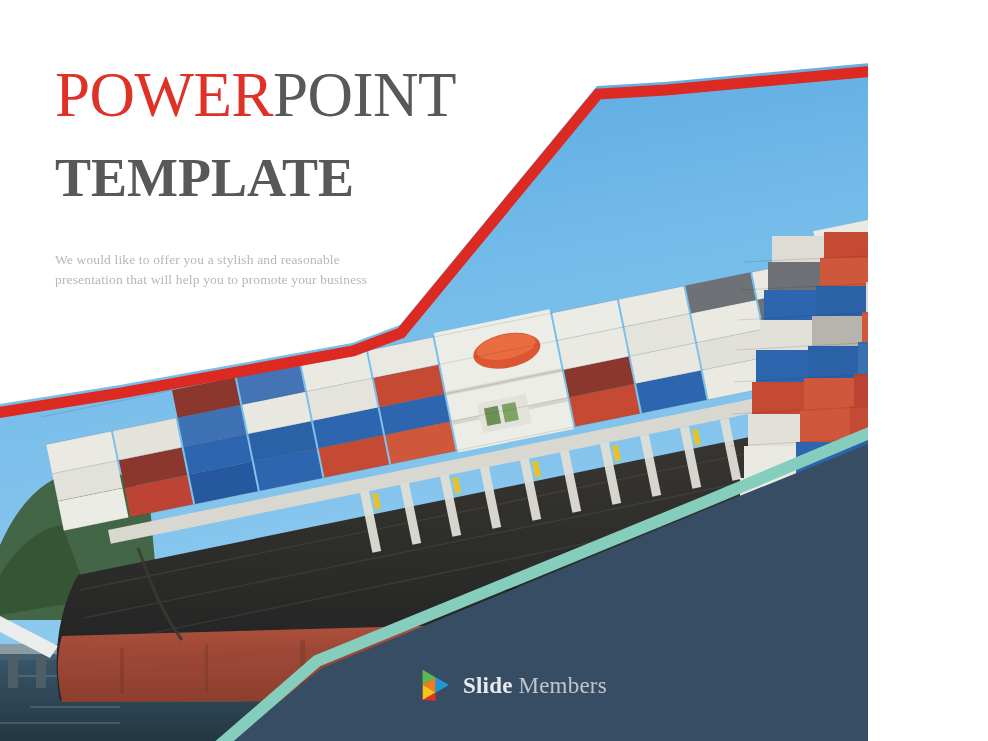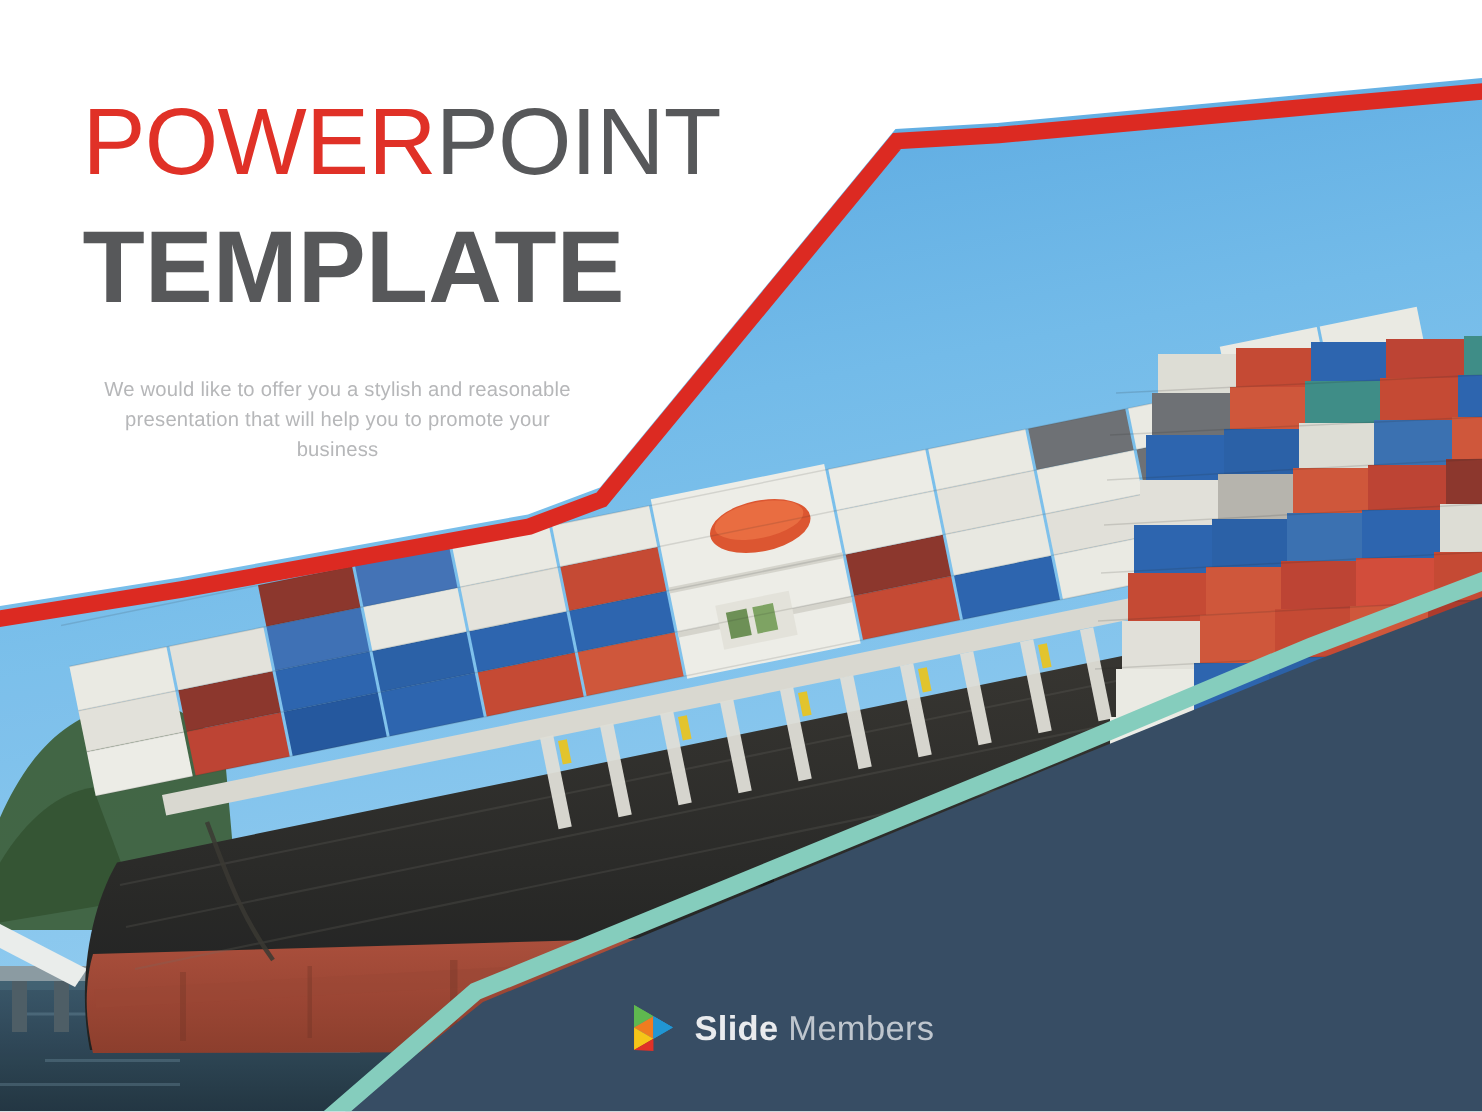--- a/index.html
+++ b/index.html
@@ -5,24 +5,25 @@
   html, body {
     margin: 0;
     padding: 0;
     background: #ffffff;
   }
   body {
     font-family: "Liberation Sans", sans-serif;
   }
   #slide {
     position: relative;
-    width: 988px;
+    width: 868px;
     height: 741px;
     overflow: hidden;
     background: #ffffff;
+    font-family: Liberation Serif, serif;
   }
 
   
   #photo {
     position: absolute;
     inset: 0;
     width: 988px;
     height: 741px;
   }
 
@@ -49,31 +50,30 @@
     font-weight: 400;
     white-space: nowrap;
   }
   .t-red   { color: #E03127; }
   .t-gray  { color: #57585A; }
   .title-line.bold {
     font-weight: 700;
     letter-spacing: 0px;
     color: #57585A;
     margin-top: 8px;
-    font-size: 68px;
+    font-size: 54px;
   }
   #subtitle {
     margin-top: 34px;
     font-size: 13.5px;
     line-height: 20px;
     color: #B6B7B9;
     font-weight: 400;
     letter-spacing: 0.15px;
     max-width: 340px;
-    text-align: center;
   }
 
   
   #logo {
     position: absolute;
     left: 420px;
     top: 668px;
     display: flex;
     align-items: center;
     z-index: 60;

